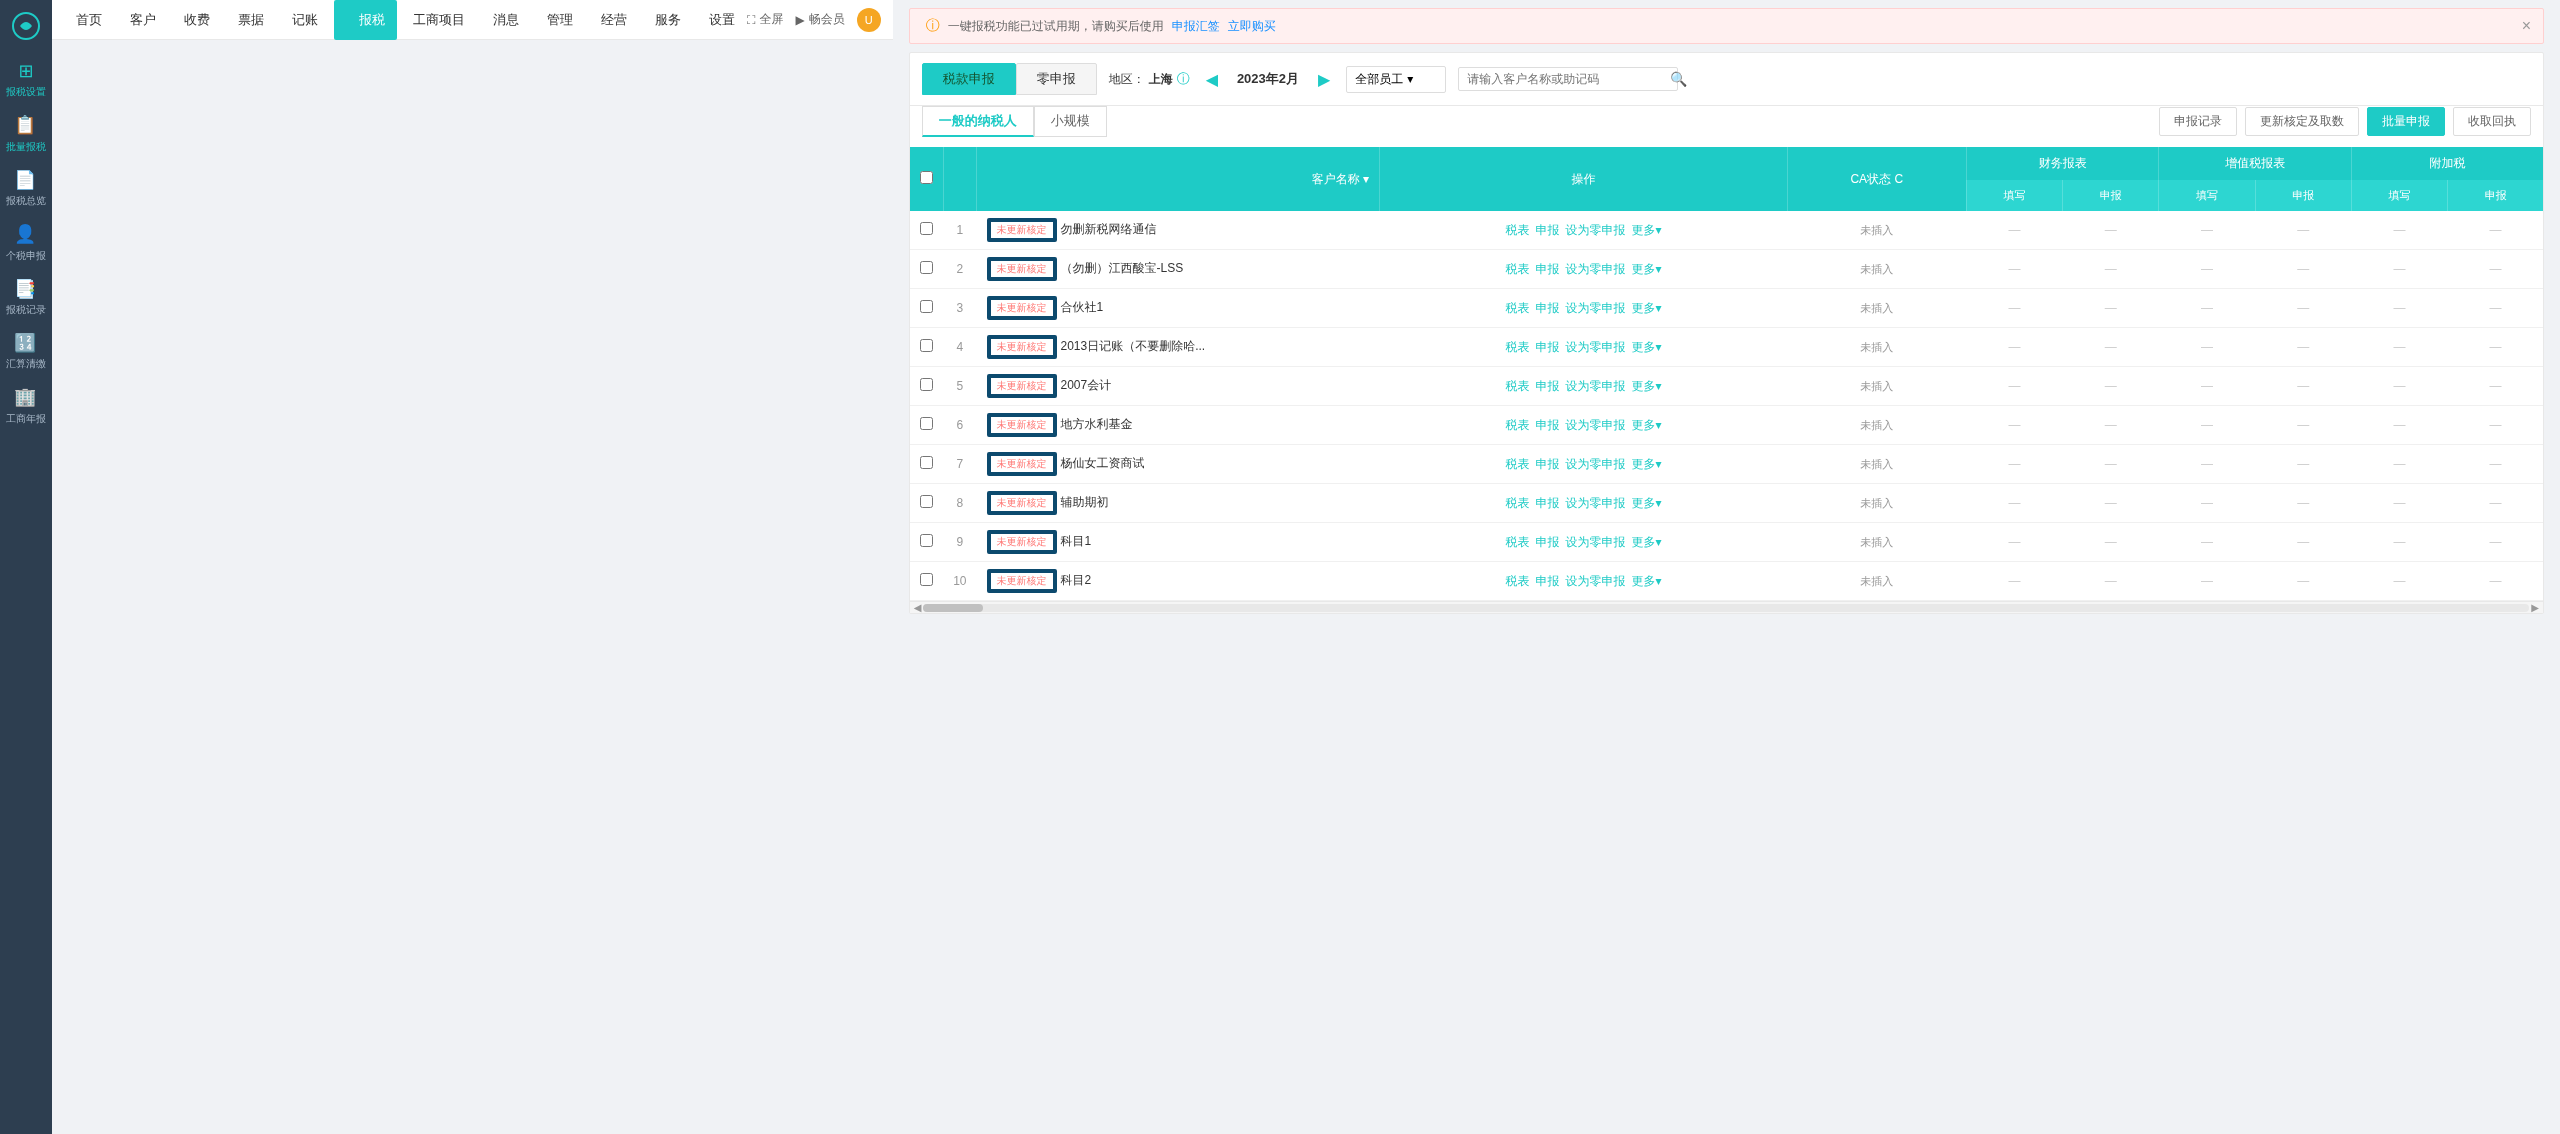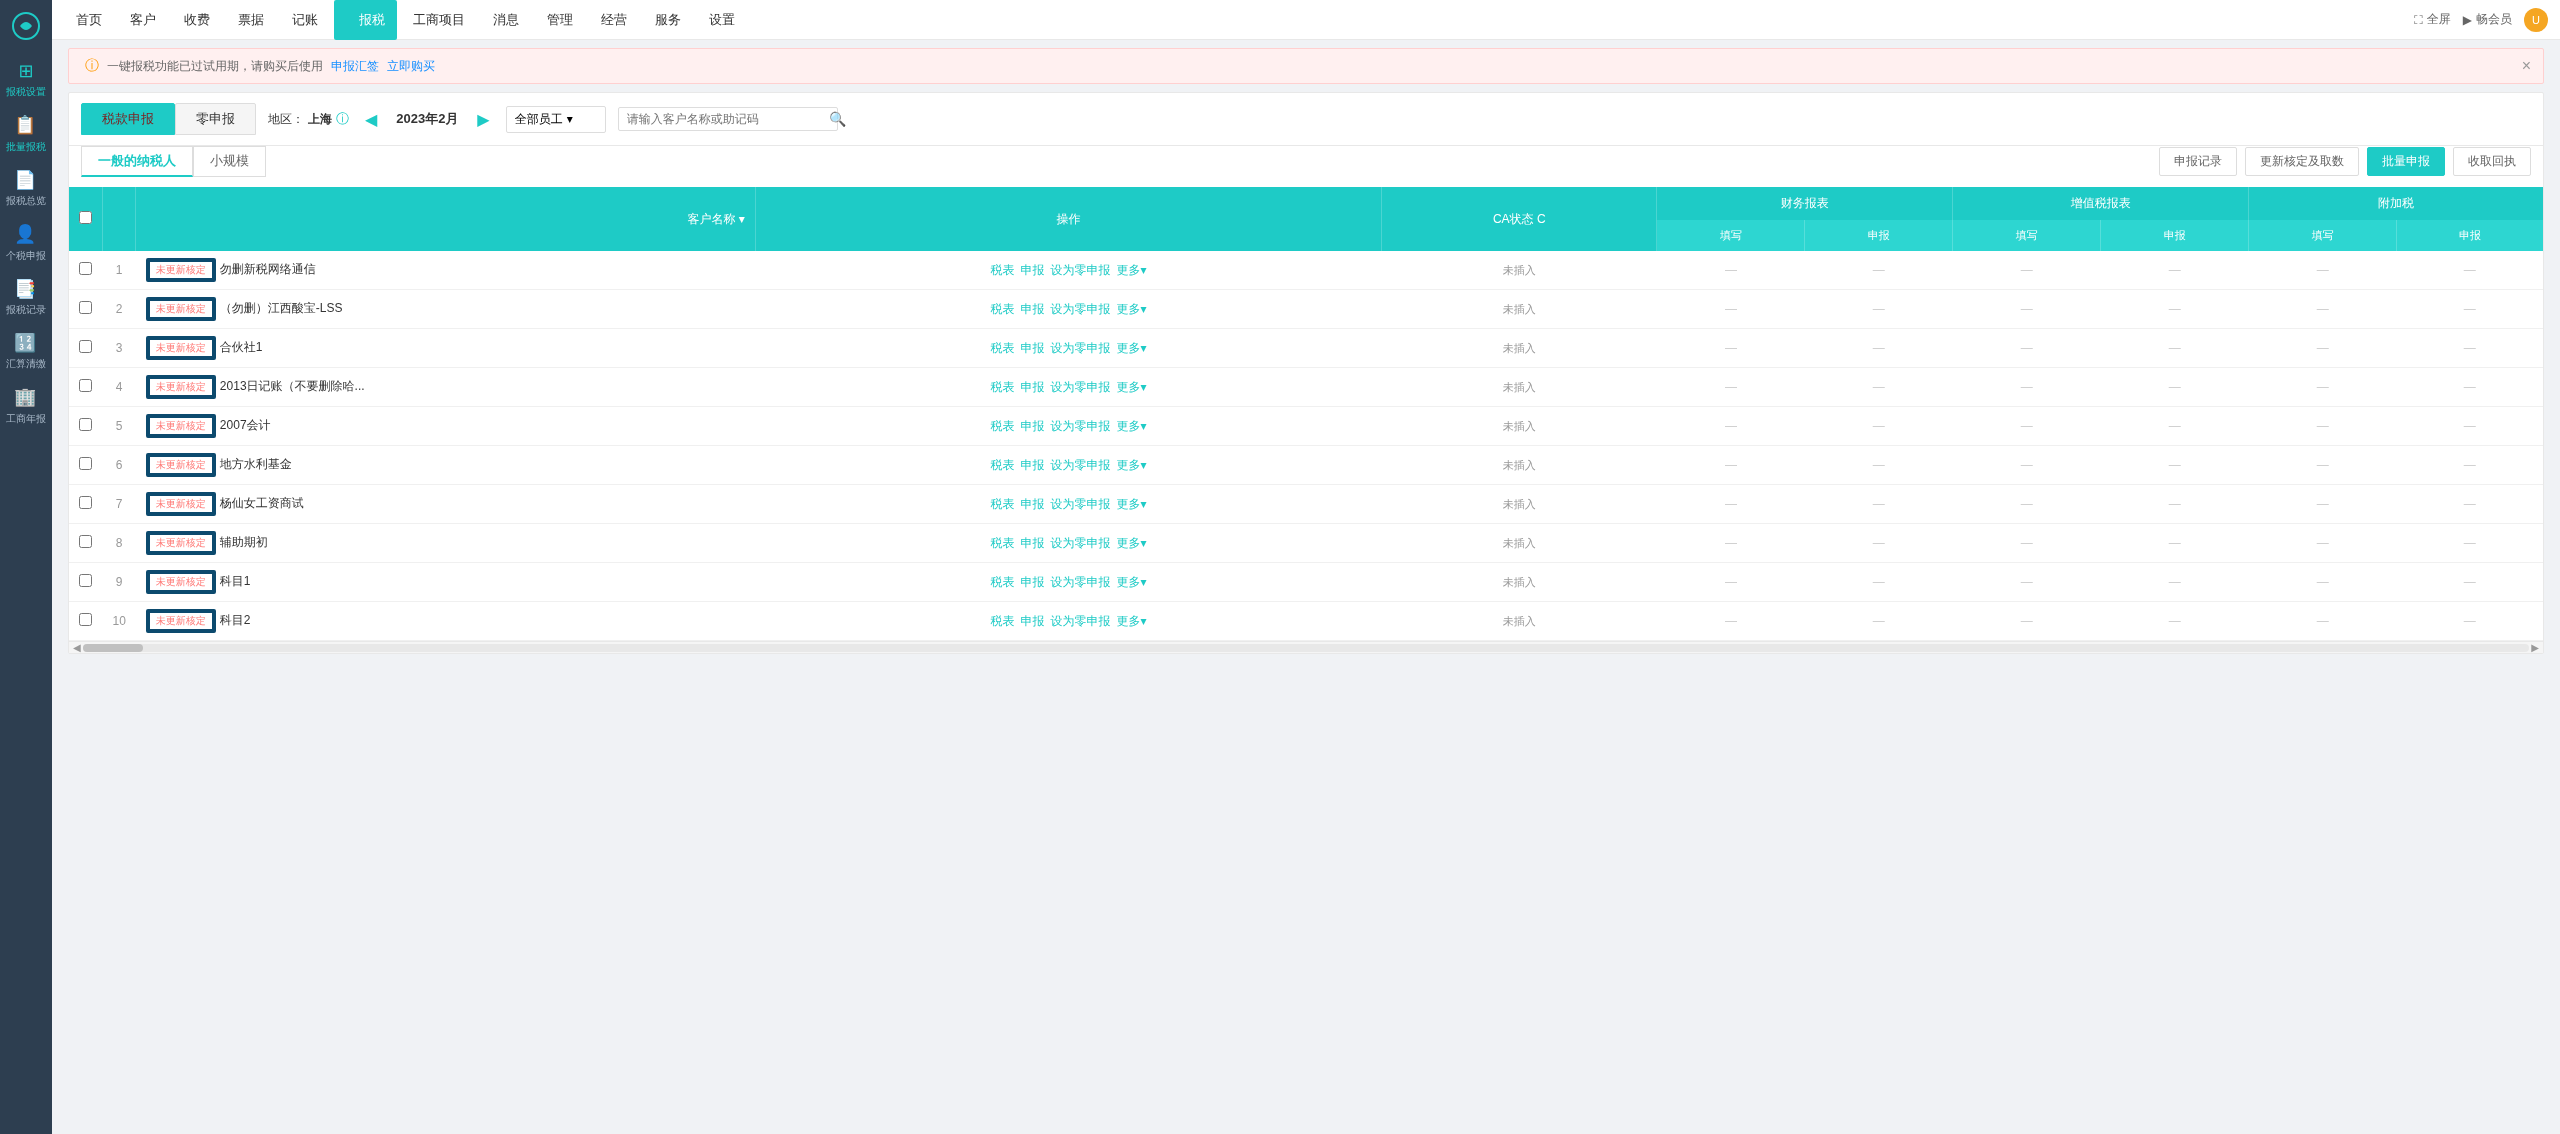--- a/index.html
+++ b/index.html
@@ -34,21 +34,21 @@
       cursor: pointer;
       color: #a8b8c8;
       font-size: 10px;
       text-align: center;
       line-height: 1.3;
     }
     .sidebar-item.active { color: #1ecbc6; }
     .sidebar-item .icon { font-size: 18px; margin-bottom: 2px; }
 
     
-    .main-area { flex: 1; display: flex; flex-direction: column; overflow: hidden; }
+    .main-area { flex: 1; display: flex; flex-direction: row; overflow: hidden; }
 
     
     .top-nav {
       height: 40px;
       background: #fff;
       display: flex;
       align-items: center;
       padding: 0 12px;
       border-bottom: 1px solid #e8e8e8;
       justify-content: space-between;
@@ -100,21 +100,21 @@
       padding: 6px 20px;
       border: 1px solid #ddd;
       background: #fff;
       cursor: pointer;
       font-size: 13px;
       color: #333;
       border-radius: 2px 2px 0 0;
     }
     .tab-btn.active {
       background: #1ecbc6;
-      color: #7f1d1d;
+      color: #14532d;
       border-color: #1ecbc6;
     }
     .tab-btn:not(.active) { background: #f5f5f5; }
     .region-label { color: #333; font-size: 12px; display: flex; align-items: center; gap: 4px; }
     .period-nav { display: flex; align-items: center; gap: 6px; }
     .period-nav button {
       border: none; background: none; cursor: pointer; font-size: 16px; color: #1ecbc6; padding: 0 4px;
     }
     .period-display {
       font-size: 13px; color: #333; font-weight: bold; min-width: 80px; text-align: center;

